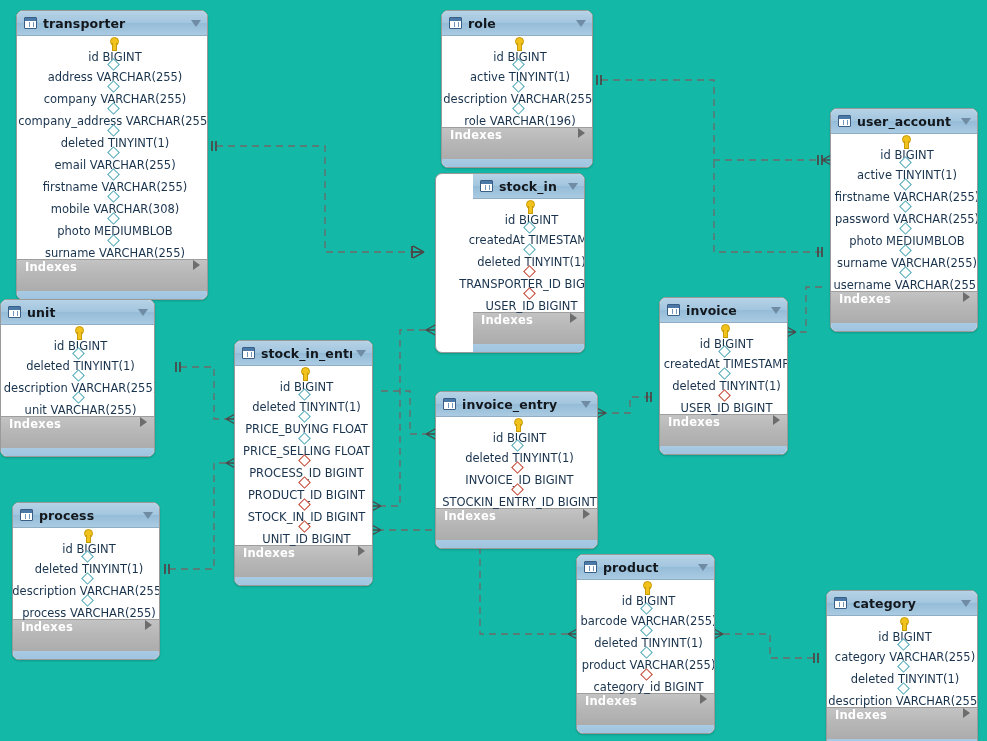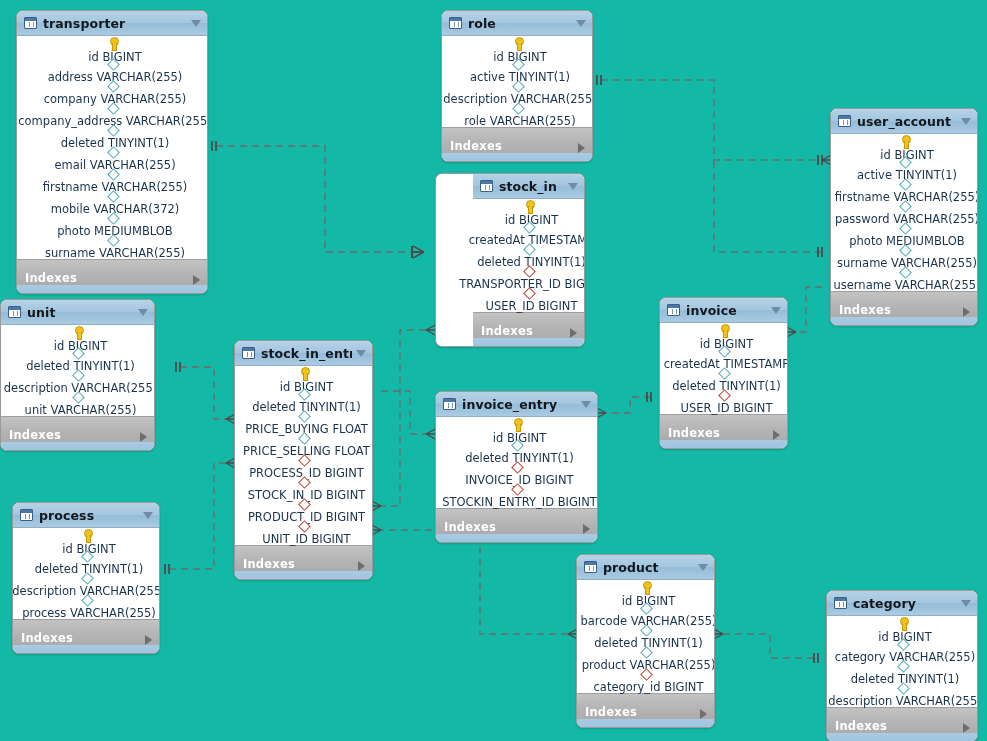--- a/index.html
+++ b/index.html
@@ -96,22 +96,22 @@
   }
   .ico-dia::before {
     content: ""; position: absolute; left: 1px; top: 1px;
     width: 7px; height: 7px;
     transform: rotate(45deg);
     background: #ffffff;
     border: 1.3px solid #4fa8b8;
   }
   .ico-dia.fk::before { border-color: #c4422e; }
   .tbl-footer {
-    height: 26px;
-    display: flex; align-items: flex-end;
+    height: 32px;
+    display: flex; align-items: flex-start;
     padding: 0 7px 0 8px;
     background: linear-gradient(to bottom, #c3c3c3 0%, #b6b6b6 50%, #acacac 100%);
     border-top: 1px solid #9e9e9e;
   }
   .footer-label {
     font-size: 11.5px; font-weight: bold; color: #ffffff;
     flex: 1 1 auto; letter-spacing: 0.2px;
   }
   .caret-right {
     width: 0; height: 0;
@@ -250,21 +250,21 @@
           <div class="col-row">
             <span class="ico ico-dia"></span>
             <span class="col-label">email VARCHAR(255)</span>
           </div>
           <div class="col-row">
             <span class="ico ico-dia"></span>
             <span class="col-label">firstname VARCHAR(255)</span>
           </div>
           <div class="col-row">
             <span class="ico ico-dia"></span>
-            <span class="col-label">mobile VARCHAR(372)</span>
+            <span class="col-label">mobile VARCHAR(308)</span>
           </div>
           <div class="col-row">
             <span class="ico ico-dia"></span>
             <span class="col-label">photo MEDIUMBLOB</span>
           </div>
           <div class="col-row">
             <span class="ico ico-dia"></span>
             <span class="col-label">surname VARCHAR(255)</span>
           </div>
         </div>
@@ -288,21 +288,21 @@
           <div class="col-row">
             <span class="ico ico-dia"></span>
             <span class="col-label">active TINYINT(1)</span>
           </div>
           <div class="col-row">
             <span class="ico ico-dia"></span>
             <span class="col-label">description VARCHAR(255)</span>
           </div>
           <div class="col-row">
             <span class="ico ico-dia"></span>
-            <span class="col-label">role VARCHAR(255)</span>
+            <span class="col-label">role VARCHAR(196)</span>
           </div>
         </div>
         <div class="tbl-footer">
           <span class="footer-label">Indexes</span>
           <span class="caret-right"></span>
         </div>
         <div class="tbl-strip"></div>
       </div>
       <div class="table-node" style="left: 830px; top: 108px; width: 148px;">
         <div class="tbl-header">
@@ -462,25 +462,25 @@
           <div class="col-row">
             <span class="ico ico-dia"></span>
             <span class="col-label">PRICE_SELLING FLOAT</span>
           </div>
           <div class="col-row">
             <span class="ico ico-dia fk"></span>
             <span class="col-label">PROCESS_ID BIGINT</span>
           </div>
           <div class="col-row">
             <span class="ico ico-dia fk"></span>
+            <span class="col-label">PRODUCT_ID BIGINT</span>
+          </div>
+          <div class="col-row">
+            <span class="ico ico-dia fk"></span>
             <span class="col-label">STOCK_IN_ID BIGINT</span>
-          </div>
-          <div class="col-row">
-            <span class="ico ico-dia fk"></span>
-            <span class="col-label">PRODUCT_ID BIGINT</span>
           </div>
           <div class="col-row">
             <span class="ico ico-dia fk"></span>
             <span class="col-label">UNIT_ID BIGINT</span>
           </div>
         </div>
         <div class="tbl-footer">
           <span class="footer-label">Indexes</span>
           <span class="caret-right"></span>
         </div>

